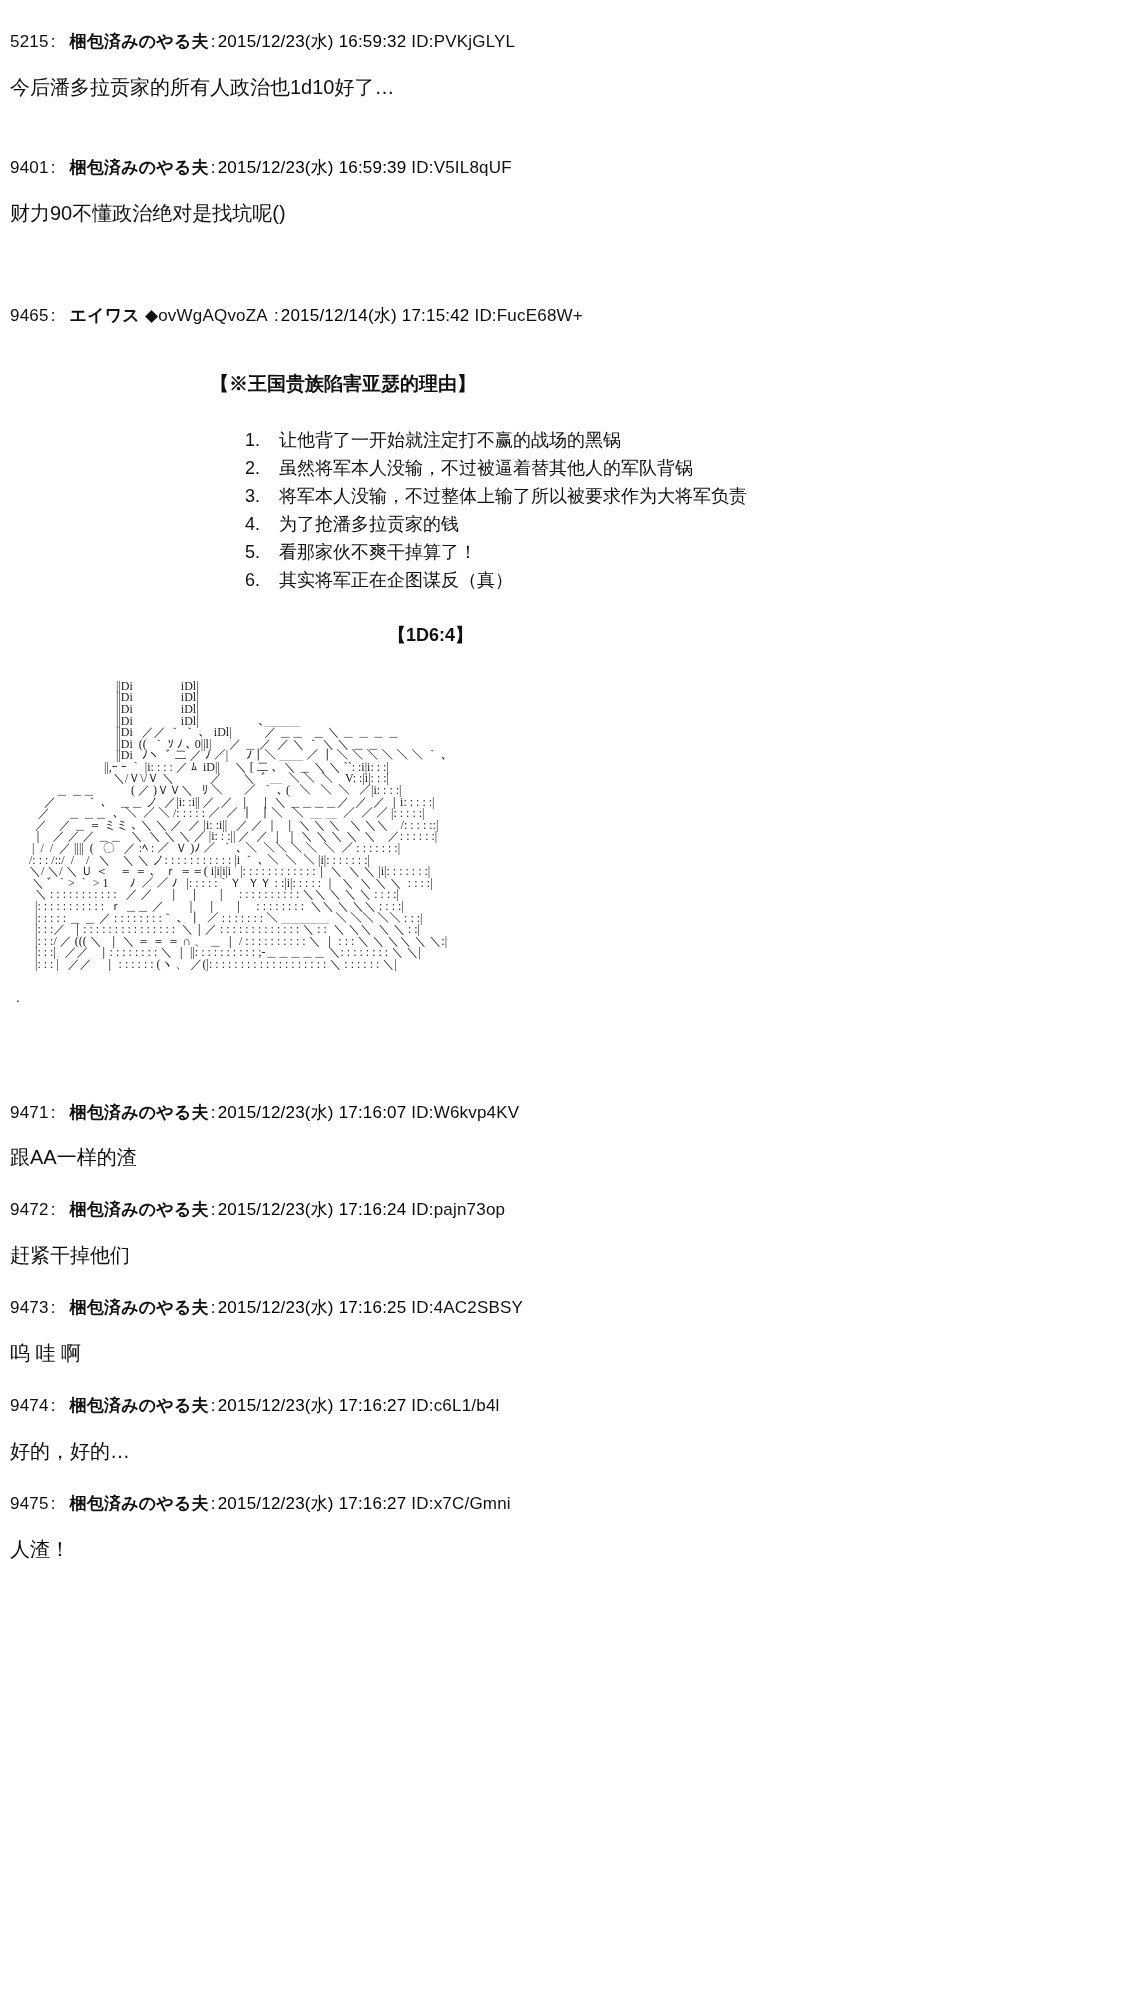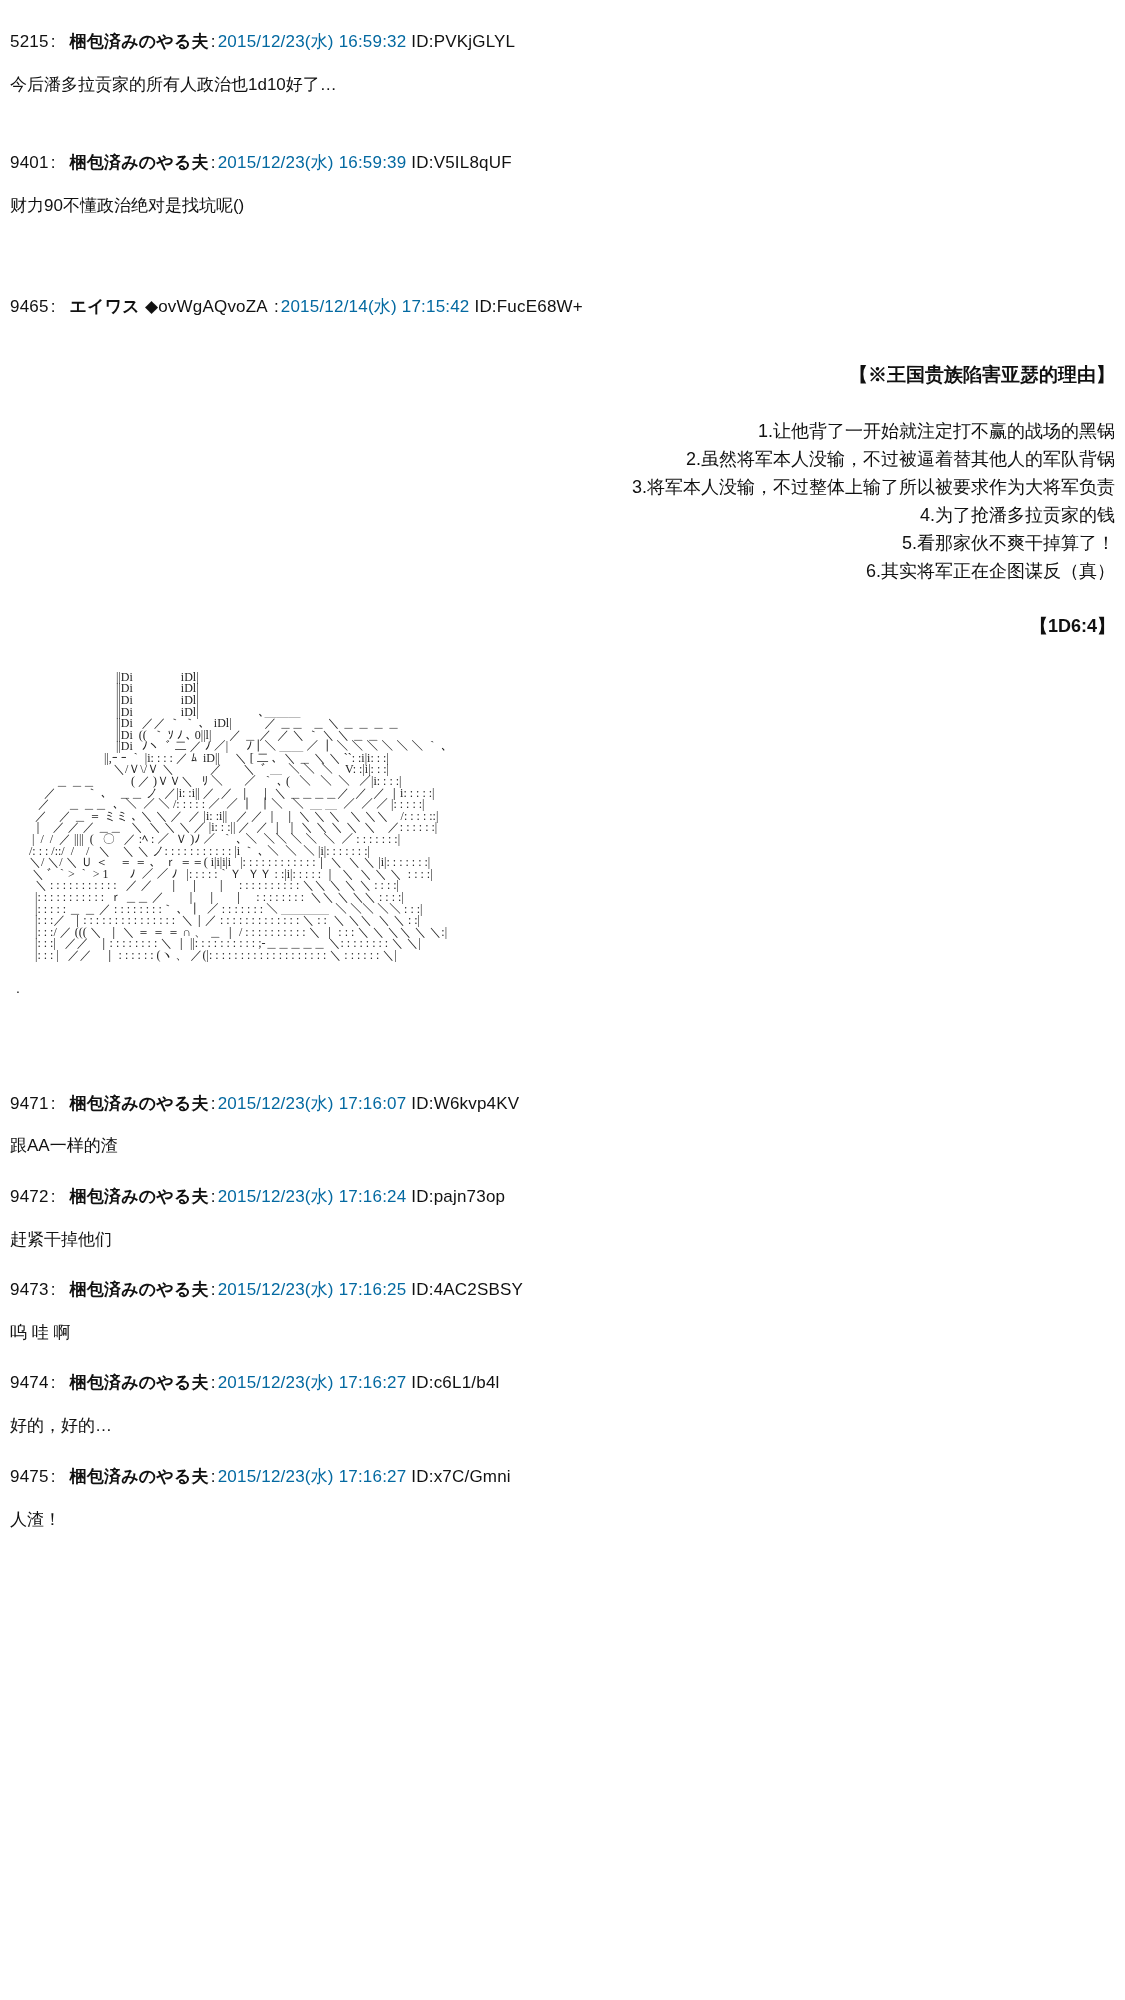--- a/index.html
+++ b/index.html
@@ -43,45 +43,44 @@
   .post-header .name {
     font-weight: bold;
     color: #111;
     margin-left: 12px;
   }
   .post-header .trip {
     font-weight: normal;
     color: #111;
   }
   .post-header .date {
-    color: #0369a1;
+    color: #000000;
     text-align: center;
   }
   .post-header .uid {
     color: #111;
   }
   .post-body {
-    font-size: 17px;
+    font-size: 20px;
     line-height: 1.5;
     color: #111;
     margin-top: 18px;
     margin-bottom: 0;
   }
   .post-body.bold {
     font-weight: bold;
     font-size: 20px;
   }
   .spacer-sm { height: 26px; }
   .spacer-md { height: 54px; }
 
   .reason-block {
     margin-top: 44px;
     font-size: 18px;
     color: #111;
-    text-align: right;
   }
   .reason-title {
     font-weight: bold;
     font-size: 19px;
     margin-left: 200px;
     margin-bottom: 30px;
   }
   .reason-list {
     margin: 0 0 0 235px;
     padding: 0;

